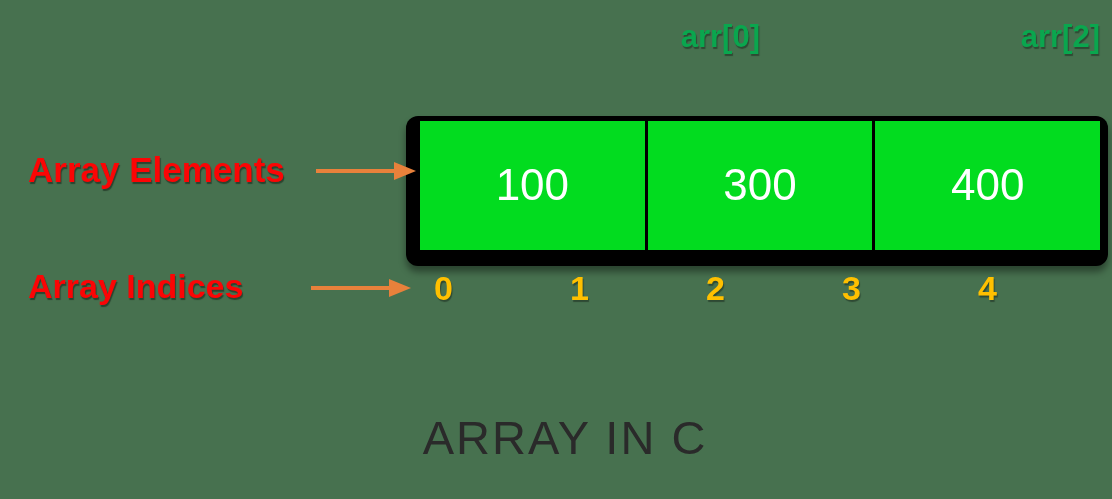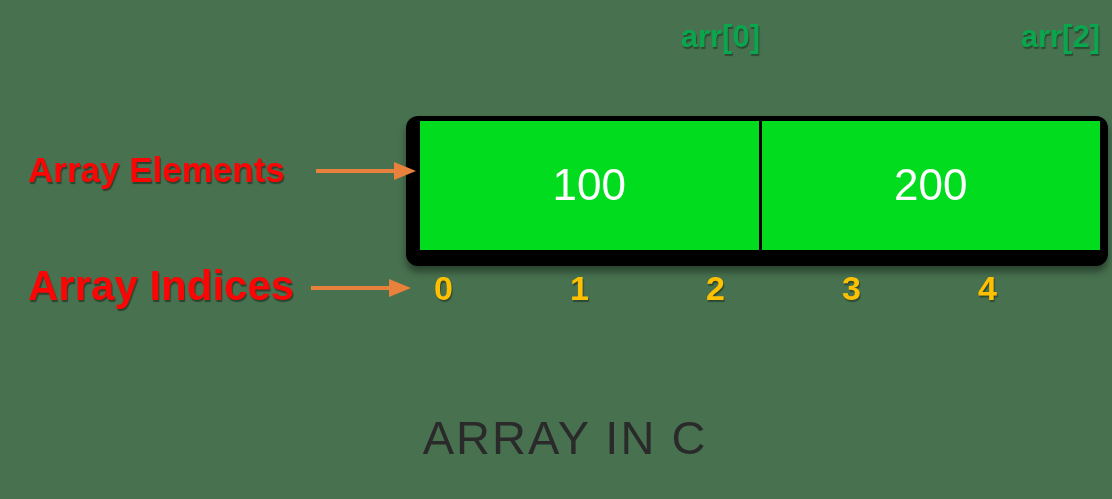--- a/index.html
+++ b/index.html
@@ -61,21 +61,21 @@
   .red-label {
     position: absolute;
     color: #FB0505;
     font-weight: 700;
     font-size: 35px;
     line-height: 40px;
     text-shadow: 1px 2px 1px rgba(0,0,0,0.40);
     white-space: nowrap;
   }
   .elements-label { left: 28px; top: 150px; }
-  .indices-label  { left: 28px; top: 266px; font-size: 42px; }
+  .indices-label  { left: 28px; top: 266px; font-size: 34px; }
 
   
   .arrow { position: absolute; }
   .arrow-elements { left: 310px; top: 158px; }
   .arrow-indices  { left: 305px; top: 275px; }
 
   
   .indices-row {
     position: absolute;
     left: 420px; top: 268px;
@@ -113,21 +113,22 @@
 <div class="canvas">
 
   <div class="arr-labels">
     <div class="arr-label">arr[0]</div>
     <div class="arr-label">arr[2]</div>
   </div>
 
   <div class="array-box">
     <div class="cells-row">
       <div class="cell">100</div>
-      <div class="cell">200</div>
+      <div class="cell">300</div>
+      <div class="cell">400</div>
     </div>
   </div>
 
   <div class="red-label elements-label">Array Elements</div>
   <svg class="arrow arrow-elements" width="108" height="26" viewBox="0 0 108 26">
     <line x1="6" y1="13" x2="86" y2="13" stroke="#E8813B" stroke-width="4"></line>
     <polygon points="84,4 106,13 84,22" fill="#E8813B"></polygon>
   </svg>
 
   <div class="red-label indices-label">Array Indices</div>

